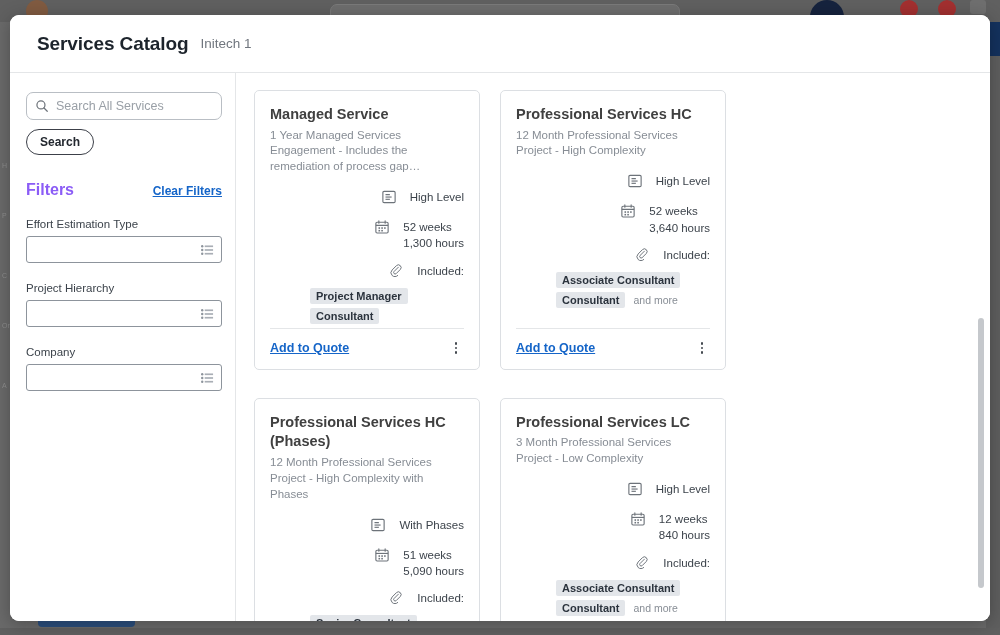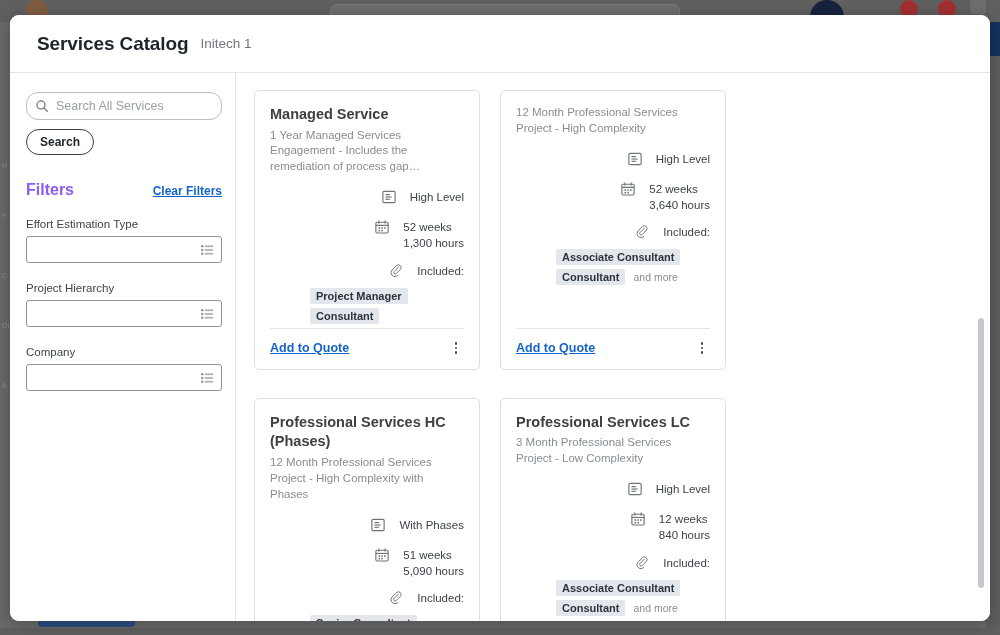--- a/index.html
+++ b/index.html
@@ -92,21 +92,21 @@
 
   
   #sidebar {
     width: 226px; flex: 0 0 226px;
     border-right: 1px solid #e4e6e8;
     padding: 19px 16px 0 16px;
     background: #fff;
   }
   .search-wrap {
     position: relative; width: 196px; height: 28px;
-    border: 1px solid #b9bec4; border-radius: 12px;
+    border: 1px solid #b9bec4; border-radius: 7px;
     display: flex; align-items: center; padding: 0 8px;
     background: #fff;
   }
   .search-wrap svg { flex: 0 0 14px; margin-right: 7px; }
   #search-input {
     border: none; outline: none; width: 100%;
     font-size: 12.5px; color: #2c3239;
     font-family: "Liberation Sans", sans-serif;
     background: transparent;
   }
@@ -358,20 +358,21 @@
             <span class="add-to-quote">Add to Quote</span>
             <span class="kebab">
                 <span></span>
                 <span></span>
                 <span></span>
               </span>
           </div>
         </div>
 
         <div class="card">
+          <div class="card-title">Professional Services HC</div>
           <div class="card-desc">12 Month Professional Services Project - High Complexity</div>
 
           <div class="meta-row">
             <span class="meta-icon">
               <svg width="14" height="14" viewBox="0 0 16 16">
                 <rect x="1" y="1.5" width="14" height="13" rx="1.4" fill="none" stroke="#6d737a" stroke-width="1.3"></rect>
                 <rect x="4" y="4.6" width="5" height="1.4" fill="#6d737a"></rect>
                 <rect x="4" y="7.4" width="7" height="1.3" fill="#6d737a"></rect>
                 <rect x="4" y="10" width="5" height="1.3" fill="#6d737a"></rect>
               </svg>

